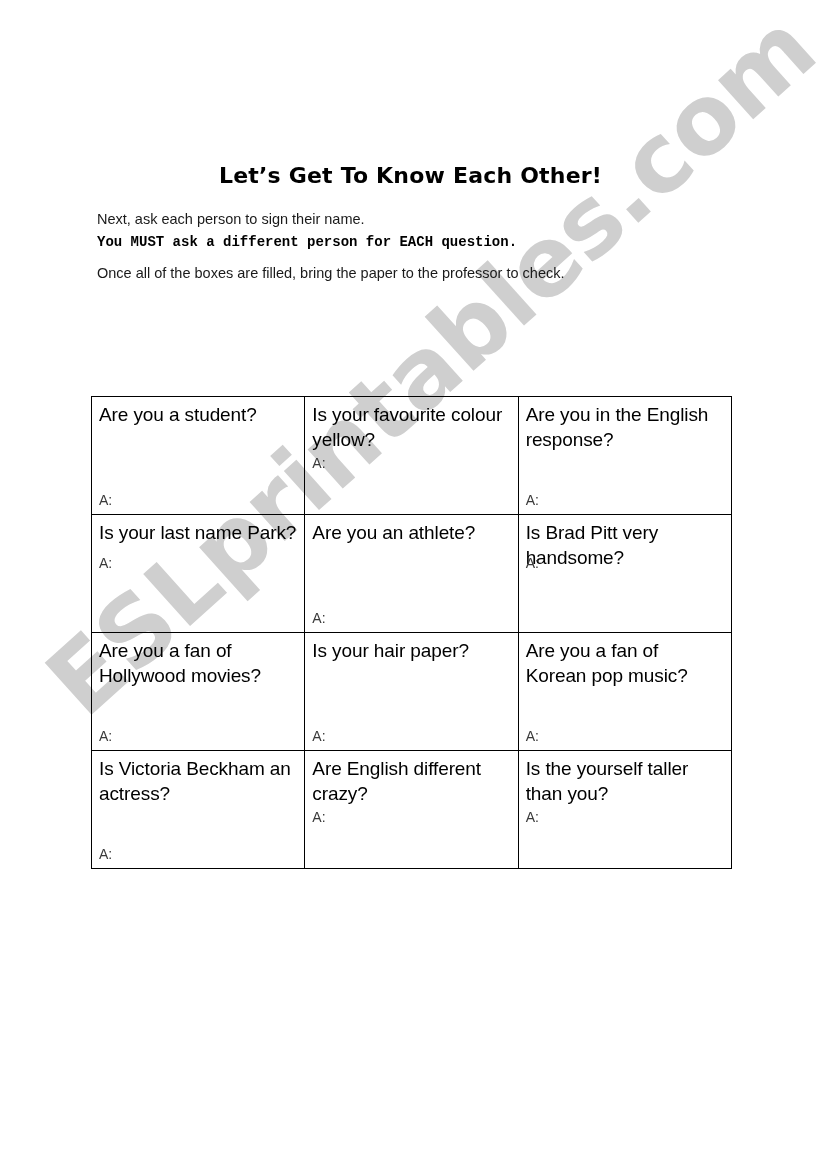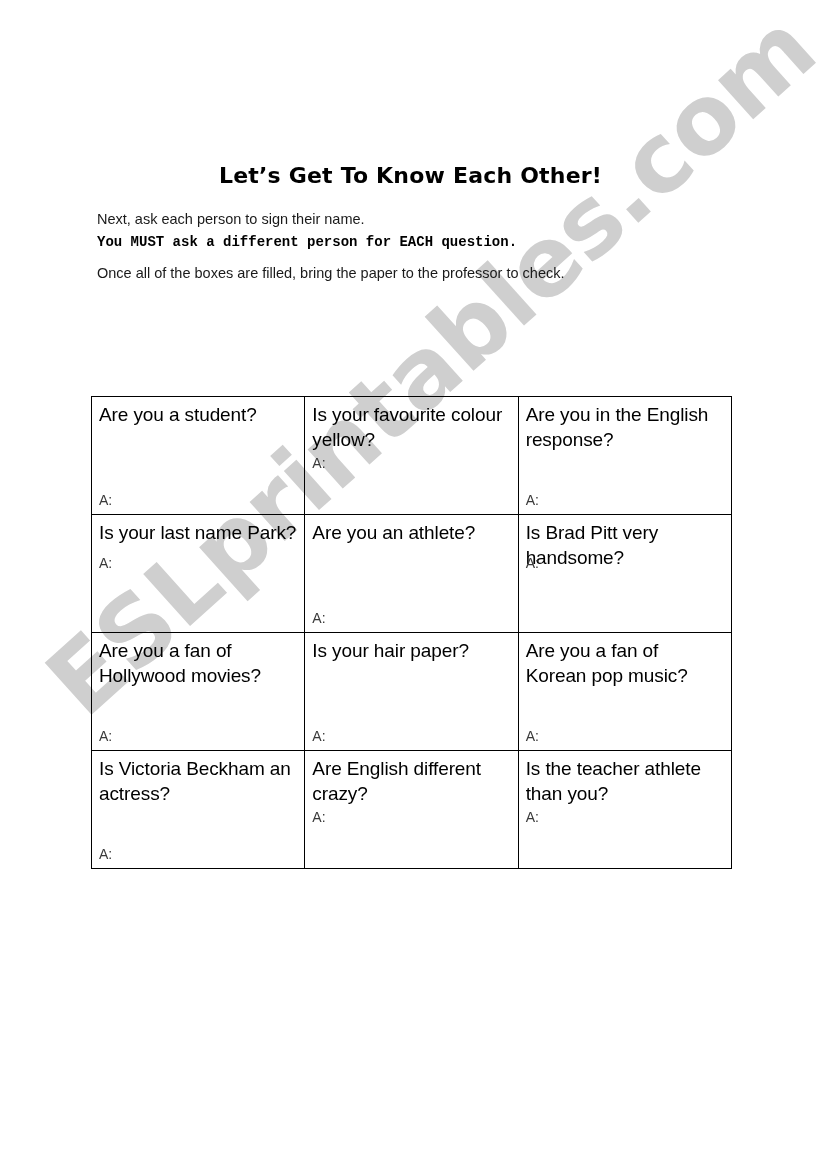--- a/index.html
+++ b/index.html
@@ -239,21 +239,21 @@
             </div>
           </td>
           <td class="grid-cell">
             <div class="cell-inner">
               <span class="question-text">Are English different crazy?</span>
               <span class="answer-label pos-mid">A:</span>
             </div>
           </td>
           <td class="grid-cell">
             <div class="cell-inner">
-              <span class="question-text">Is the teacher athlete than you?</span>
+              <span class="question-text">Is the yourself taller than you?</span>
               <span class="answer-label pos-mid">A:</span>
             </div>
           </td>
         </tr>
       </tbody>
     </table>
 
   </div>
 </div>
 

